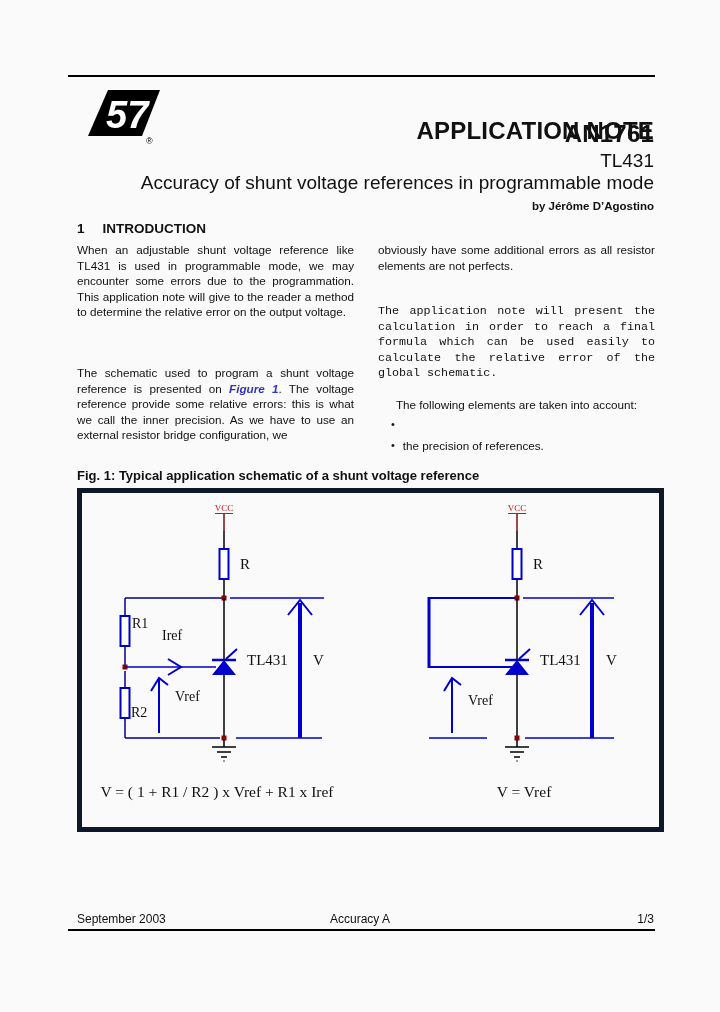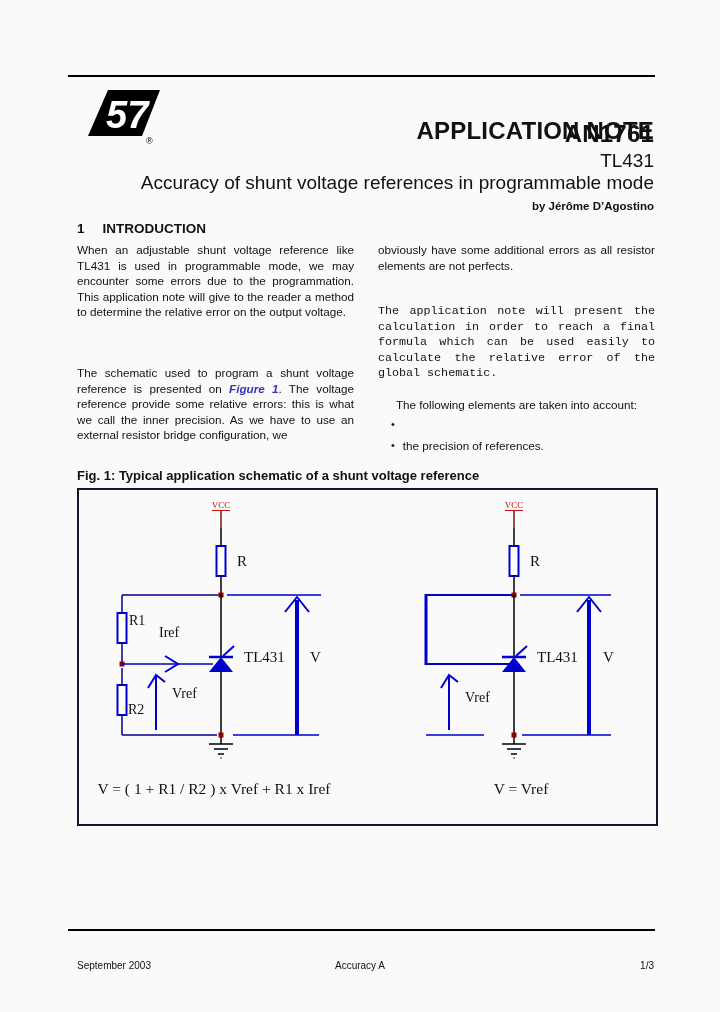--- a/index.html
+++ b/index.html
@@ -18,22 +18,22 @@
   .part-line{font-size:19px;line-height:21px;}
   .title-line{font-size:19px;line-height:22px;}
   .byline{font-size:11.5px;font-weight:bold;}
   .sec-head{font-size:13.5px;font-weight:bold;display:flex;gap:18px;}
   .col{width:277px;font-size:11.7px;line-height:15.6px;text-align:justify;}
   .fig-link{color:#3333bb;font-style:italic;text-decoration:none;font-weight:bold;}
   .para3{text-align:center;}
   .bullet-row{display:flex;gap:8px;padding-left:13px;margin-top:5px;text-align:left;}
   .bullet-dot{font-size:11px;line-height:15.6px;}
   .fig-caption{font-size:13px;font-weight:bold;}
-  .fig-box{border:2px solid #0f172a;}
-  .footer-txt{font-size:10px;margin-top:48px;}
+  .fig-box{border:5px solid #0f172a;}
+  .footer-txt{font-size:12px;}
   .footer-center{left:66px;right:66px;text-align:center;}
   svg text{font-family:"Liberation Serif",serif;fill:#111;}
   svg .lbl{font-size:15px;}
   svg .lbl-sm{font-size:14px;}
   svg .vcc{font-size:9px;fill:#cc1111;}
   svg .formula{font-size:15.5px;}
 </style>
 </head>
 <body>
 

